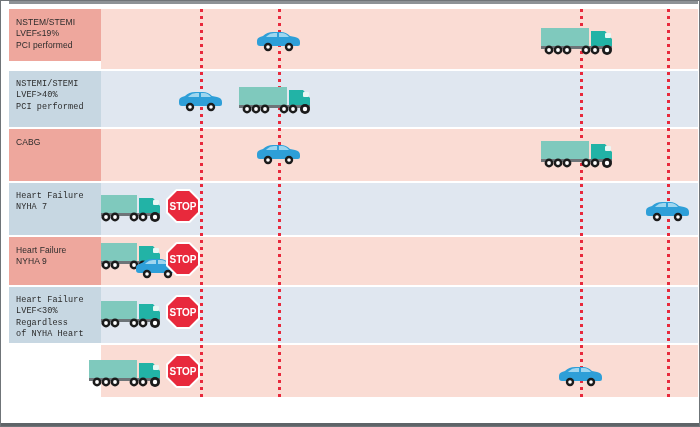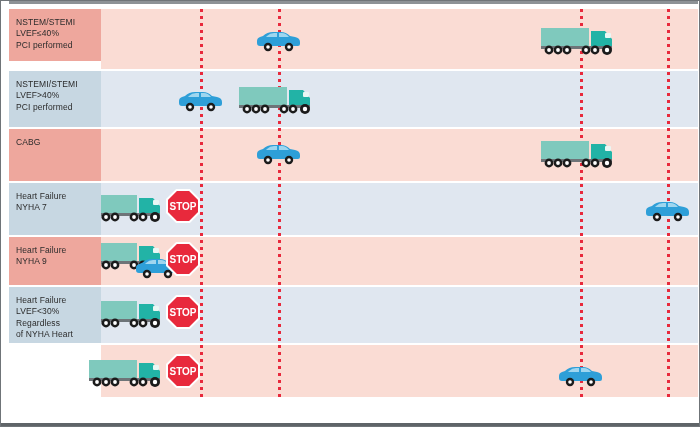--- a/index.html
+++ b/index.html
@@ -13,21 +13,21 @@
 
   
   .labels{position:absolute;left:8px;top:0;width:92px;height:427px;}
   .label-cell{
     position:absolute;left:0;width:92px;
     box-sizing:border-box;padding:8px 7px 0 7px;
     color:#2b2b2b;font-size:8.5px;line-height:11.4px;
     letter-spacing:.1px;
   }
   .label-cell.pink{background:#eea79d;}
-  .label-cell.blue{background:#c7d7e2;}
+  .label-cell.blue{background:#c7d7e2;font-family:Liberation Mono, monospace;}
   .label-cell span{display:block;white-space:nowrap;}
 
   
   .plot{position:absolute;left:100px;top:0;width:599px;height:427px;}
   .row{position:absolute;left:0;width:599px;}
   .row.pink{background:#fadcd4;}
   .row.blue{background:#e0e7f0;}
 
   
   .guide{
@@ -321,21 +321,21 @@
     <g fill="#ffffff">
             <circle cx="12" cy="17" r="1.8"></circle>
             <circle cx="33" cy="17" r="1.8"></circle>
           </g>
   </svg></div>
     </div>
 
   <div class="labels" id="labels">
       <div class="label-cell pink" style="top: 8px; height: 52px;">
         <span>NSTEM/STEMI</span>
-        <span>LVEF≤40%</span>
+        <span>LVEF≤19%</span>
         <span>PCI performed</span>
       </div>
       <div class="label-cell blue" style="top: 70px; height: 56px;">
         <span>NSTEMI/STEMI</span>
         <span>LVEF&gt;40%</span>
         <span>PCI performed</span>
       </div>
       <div class="label-cell pink" style="top: 128px; height: 52px;">
         <span>CABG</span>
       </div>

